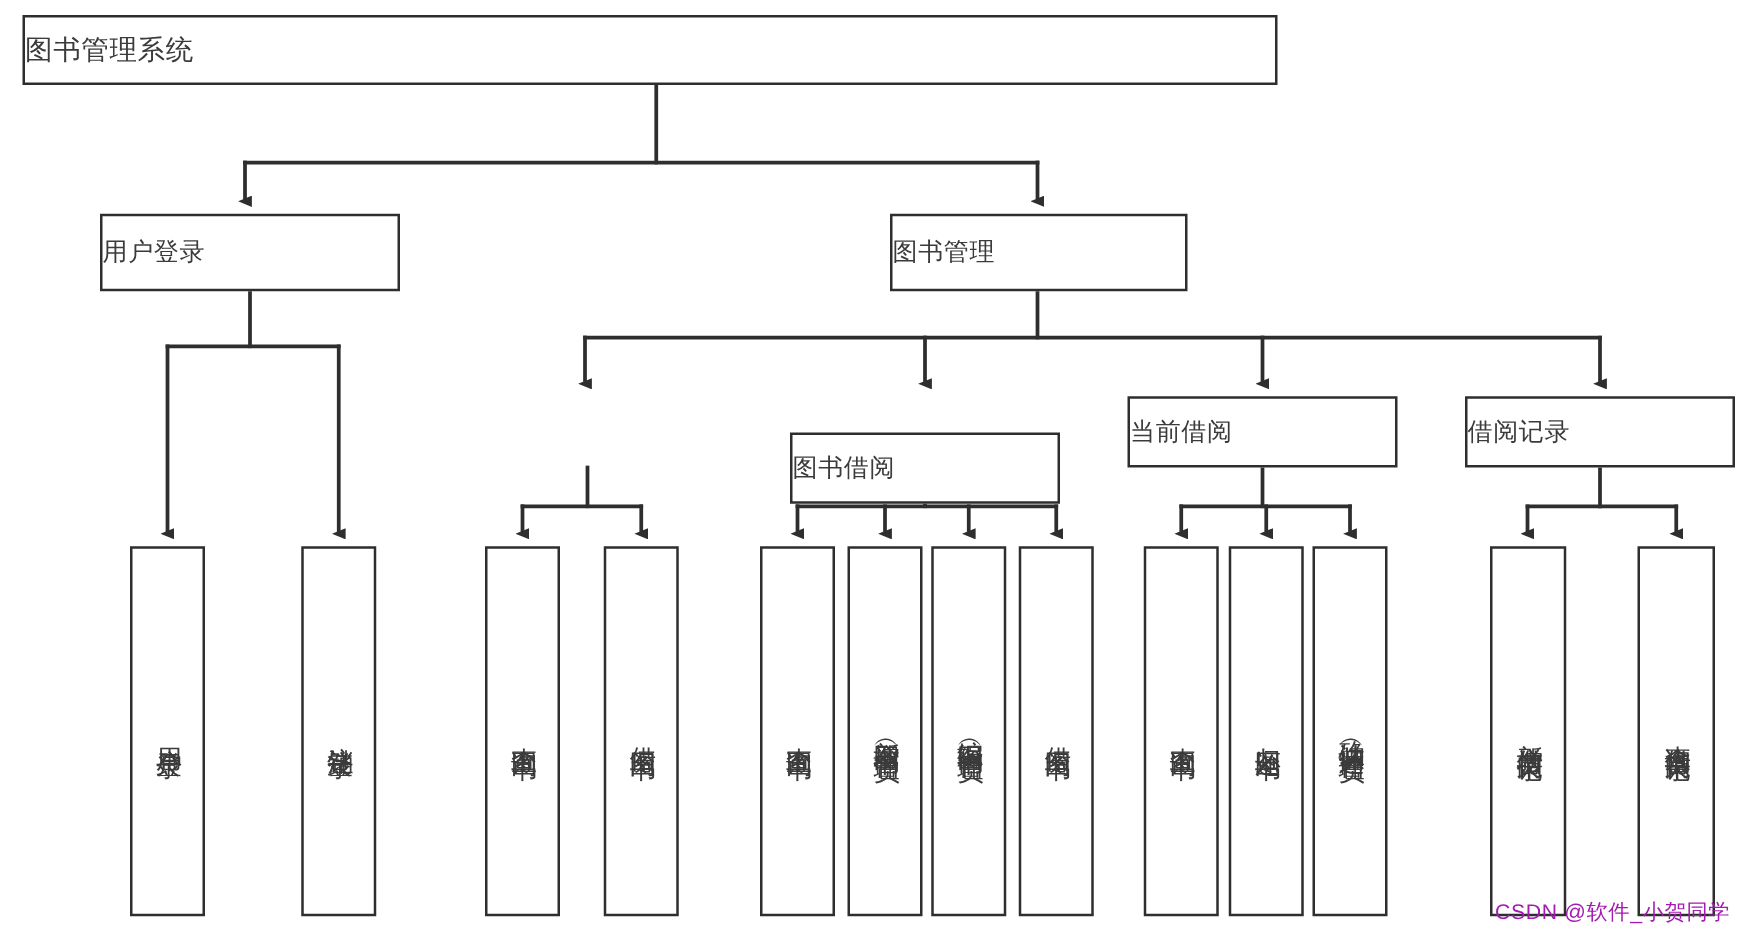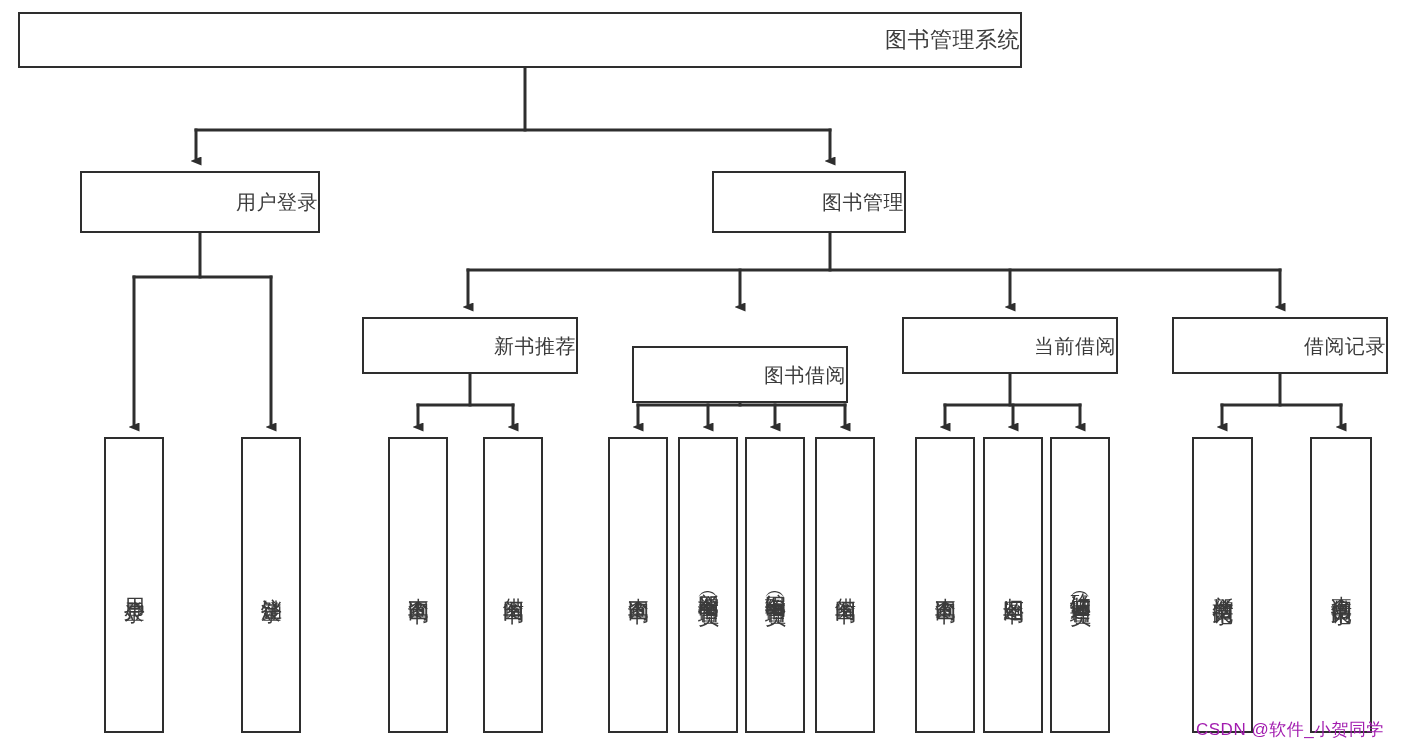--- a/index.html
+++ b/index.html
@@ -26,21 +26,21 @@
     width: 1405px;
     height: 747px;
   }
   .node-box {
     position: absolute;
     box-sizing: border-box;
     border: 2px solid #2e2e2e;
     background: #ffffff;
     display: flex;
     align-items: center;
-    justify-content: flex-end;
+    justify-content: flex-start;
     color: #3b3b3b;
   }
   .node-box.root {
     font-size: 22px;
   }
   .node-box.level2 {
     font-size: 20px;
   }
   .node-box.level3 {
     font-size: 20px;
@@ -129,27 +129,24 @@
     </g>
   </svg>
 
   <div class="node-box root" style="left:18px; top:12px; width:1004px; height:56px;">
     <span class="node-label-h">图书管理系统</span>
   </div>
 
   <div class="node-box level2" style="left:80px; top:171px; width:240px; height:62px;">
     <span class="node-label-h">用户登录</span>
   </div>
-  <div class="node-box level2" style="left:712px; top:171px; width:194px; height:62px;">
+  <div class="node-box level2" style="left:712px; top:171px; width:238px; height:62px;">
     <span class="node-label-h">图书管理</span>
   </div>
 
-  <div class="node-box level3" style="left:362px; top:317px; width:216px; height:57px;">
-    <span class="node-label-h">新书推荐</span>
-  </div>
   <div class="node-box level3" style="left:632px; top:317px; width:216px; height:57px;margin-top:29px;">
     <span class="node-label-h">图书借阅</span>
   </div>
   <div class="node-box level3" style="left:902px; top:317px; width:216px; height:57px;">
     <span class="node-label-h">当前借阅</span>
   </div>
   <div class="node-box level3" style="left:1172px; top:317px; width:216px; height:57px;">
     <span class="node-label-h">借阅记录</span>
   </div>
 

